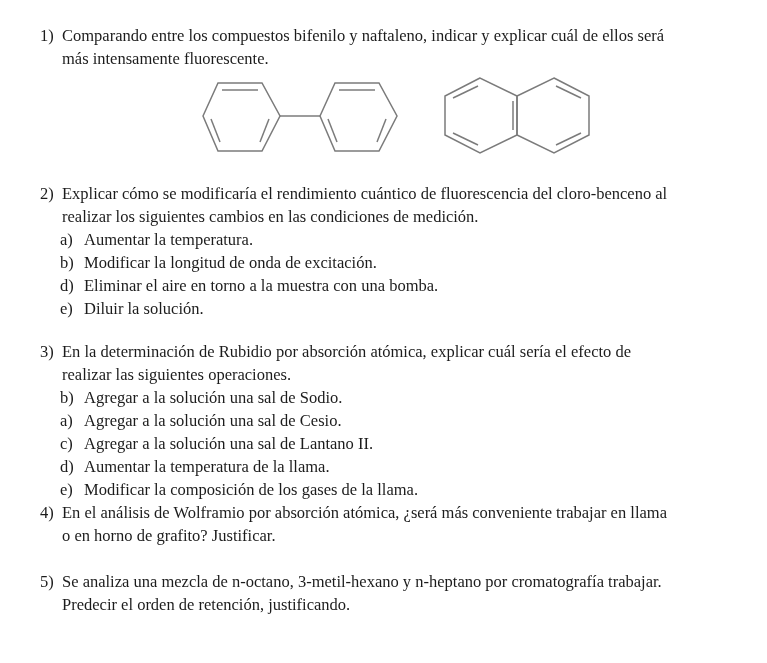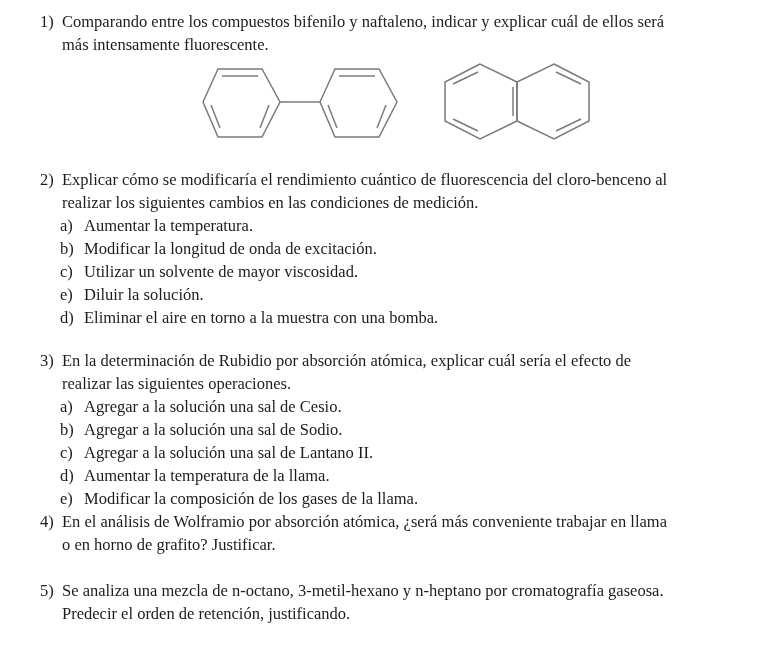--- a/index.html
+++ b/index.html
@@ -6,21 +6,21 @@
   body {
     width: 767px;
     height: 663px;
     background: #ffffff;
     color: #1c1c1c;
     font-family: "Liberation Serif", serif;
     font-size: 16.5px;
     line-height: 23px;
     overflow: hidden;
   }
-  .doc { padding-top: 10px; }
+  .doc { padding-top: 24px; }
   .q { margin-left: 62px; }
   .line { white-space: nowrap; }
   .qnum { display: inline-block; width: 22px; margin-left: -22px; }
   .sub { margin-left: -2px; }
   .slabel { display: inline-block; width: 24px; }
   b { font-weight: normal; }
   .figure-row {
     position: relative;
     height: 84px;
     margin-top: 5px;
@@ -74,38 +74,37 @@
         <line x1="116" y1="70" x2="141" y2="58"></line>
       </g>
     </svg>
   </div>
 
   <section class="q q2">
     <div class="line"><span class="qnum">2)</span><span>Explicar cómo se modificaría el rendimiento cuántico de fluorescencia del </span><b>cloro-benceno</b><span> al</span></div>
     <div class="line">realizar los siguientes cambios en las condiciones de medición.</div>
     <div class="line sub"><span class="slabel">a)</span><span>Aumentar la temperatura.</span></div>
     <div class="line sub"><span class="slabel">b)</span><span>Modificar la longitud de onda de excitación.</span></div>
-    <div class="line sub"><span class="slabel">c)</span><span>Utilizar un solvente de mayor viscosidad.</span></div>
+    <div class="line sub"><span class="slabel">d)</span><span>Eliminar el aire en torno a la muestra con una bomba.</span></div>
     <div class="line sub"><span class="slabel">e)</span><span>Diluir la solución.</span></div>
-    <div class="line sub"><span class="slabel">d)</span><span>Eliminar el aire en torno a la muestra con una bomba.</span></div>
   </section>
 
   <section class="q q3">
     <div class="line"><span class="qnum">3)</span><span>En la determinación de Rubidio por absorción atómica, explicar cuál sería el efecto de</span></div>
     <div class="line">realizar las siguientes operaciones.</div>
+    <div class="line sub"><span class="slabel">b)</span><span>Agregar a la solución una sal de Sodio.</span></div>
     <div class="line sub"><span class="slabel">a)</span><span>Agregar a la solución una sal de Cesio.</span></div>
-    <div class="line sub"><span class="slabel">b)</span><span>Agregar a la solución una sal de Sodio.</span></div>
     <div class="line sub"><span class="slabel">c)</span><span>Agregar a la solución una sal de Lantano II.</span></div>
     <div class="line sub"><span class="slabel">d)</span><span>Aumentar la temperatura de la llama.</span></div>
     <div class="line sub"><span class="slabel">e)</span><span>Modificar la composición de los gases de la llama.</span></div>
   </section>
 
   <section class="q q4">
     <div class="line"><span class="qnum">4)</span><span>En el análisis de Wolframio por absorción atómica, ¿será más conveniente trabajar en llama</span></div>
     <div class="line">o en horno de grafito? Justificar.</div>
   </section>
 
   <section class="q q5">
-    <div class="line"><span class="qnum">5)</span><span>Se analiza una mezcla de </span><b>n-octano</b><span>, </span><b>3-metil-hexano</b><span> y </span><b>n-heptano</b><span> por cromatografía gaseosa.</span></div>
+    <div class="line"><span class="qnum">5)</span><span>Se analiza una mezcla de </span><b>n-octano</b><span>, </span><b>3-metil-hexano</b><span> y </span><b>n-heptano</b><span> por cromatografía trabajar.</span></div>
     <div class="line">Predecir el orden de retención, justificando.</div>
   </section>
 
 </div>
 
 </body></html>

